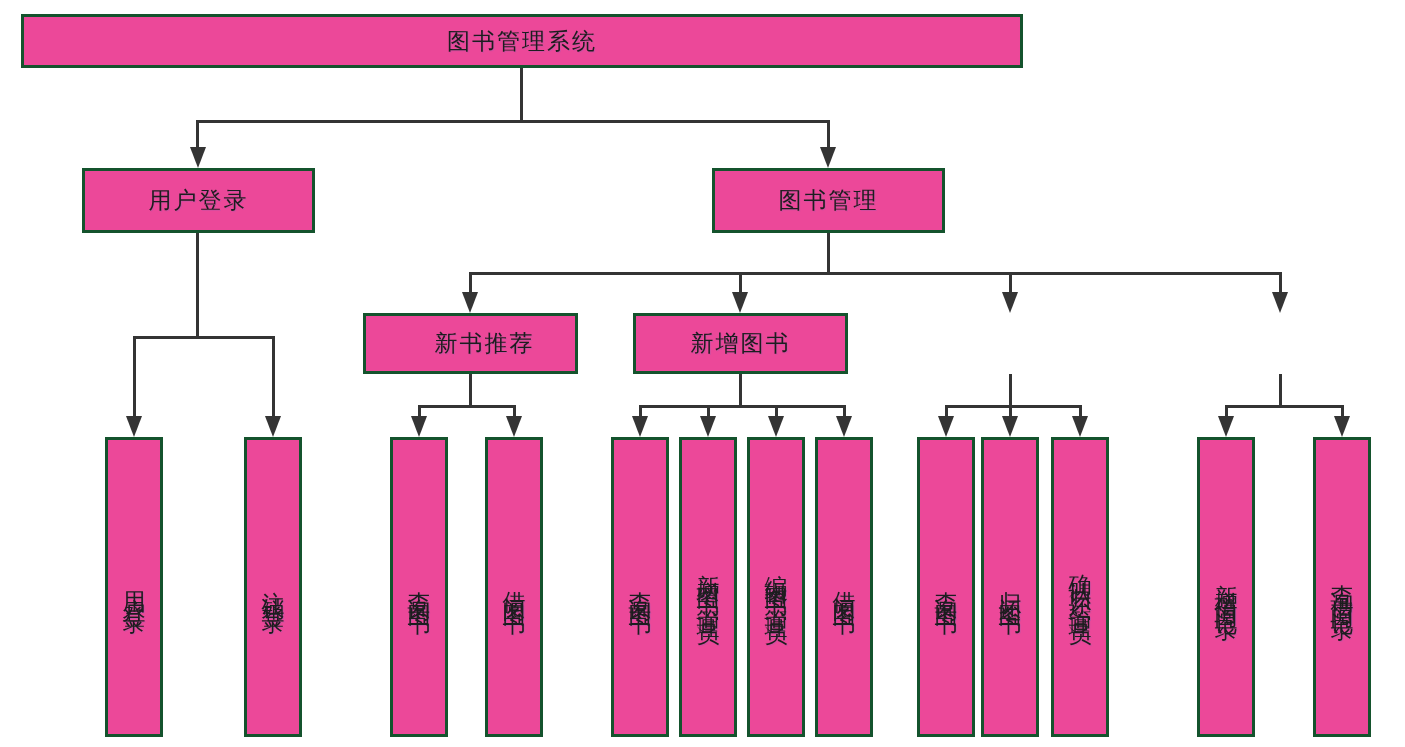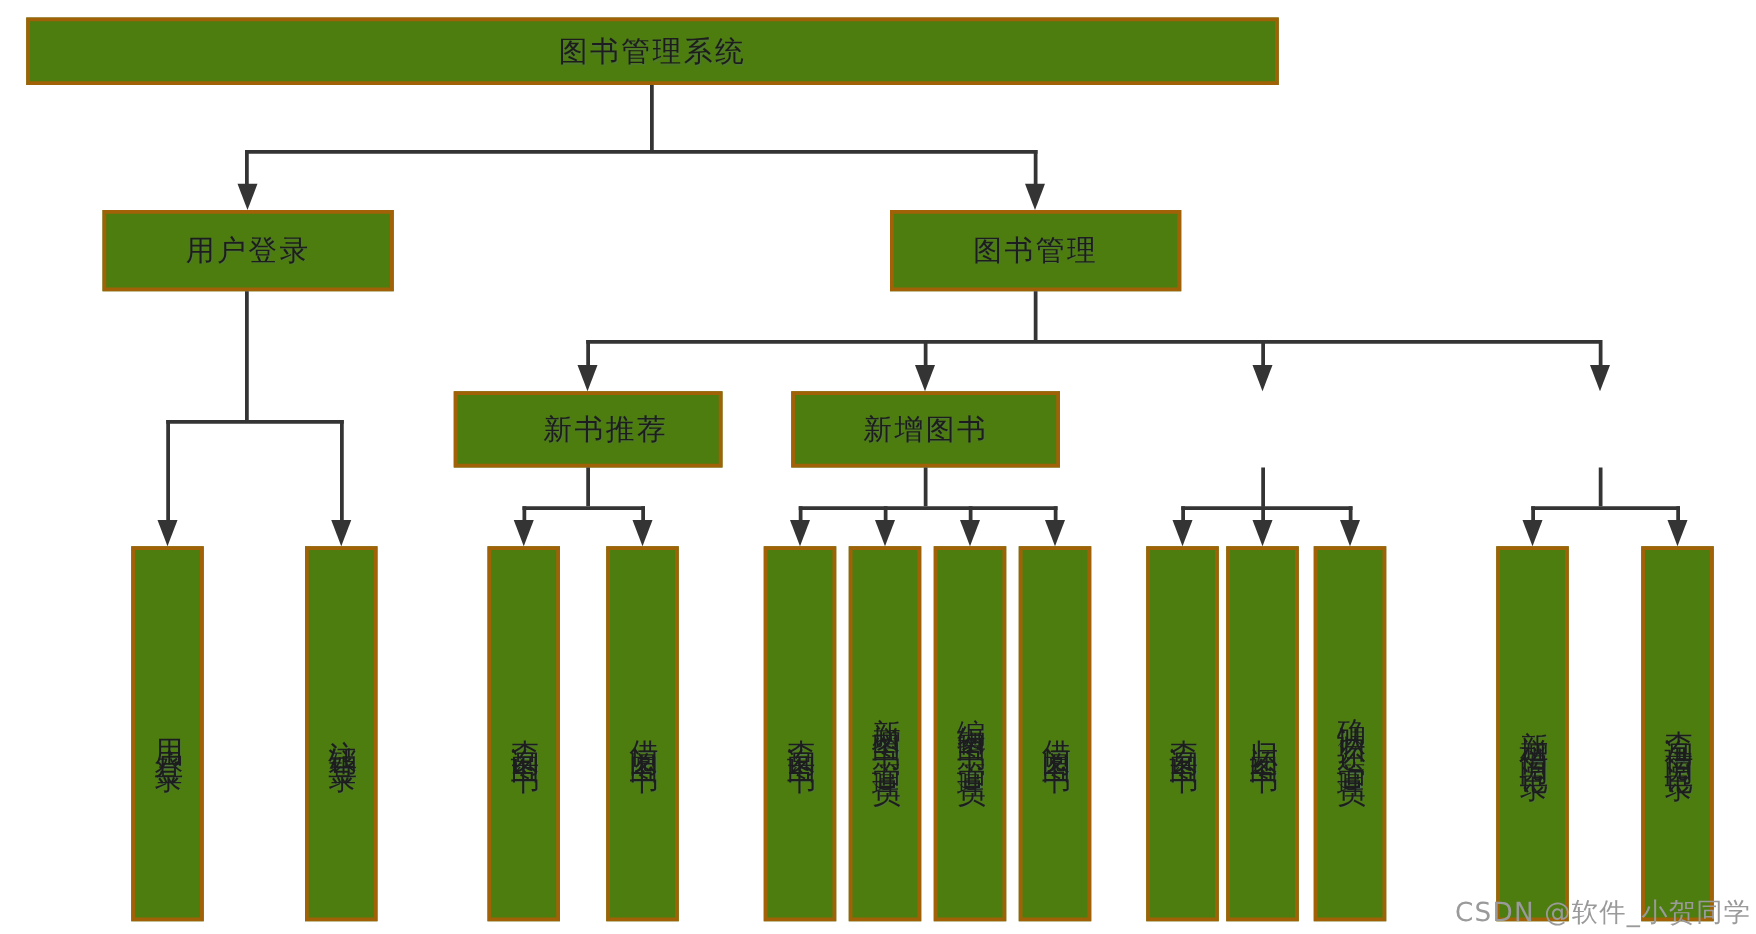--- a/index.html
+++ b/index.html
@@ -6,22 +6,22 @@
   #canvas{
     position:relative;
     width:1405px;height:747px;
     background:#ffffff;
     font-family:"DejaVu Sans","Liberation Sans",sans-serif;
     color:#1d1d1f;
     overflow:hidden;
   }
   .bx{
     position:absolute;
-    background:#4d7c0f;
-    border:3px solid #a16207;
+    background:#ec4899;
+    border:3px solid #14532d;
     box-sizing:border-box;
     display:flex;align-items:center;justify-content:center;
     text-shadow:1px 1px 0 rgba(90,110,200,0.18);
   }
   .h{font-size:23px;letter-spacing:2px;white-space:nowrap;}
   .v{
     writing-mode:vertical-rl;
     text-orientation:mixed;
     font-size:23px;letter-spacing:7px;
     line-height:1;
@@ -122,15 +122,14 @@
   <div class="bx v" style="left:747px;top:437px;width:58px;height:300px;">编辑图书（管理员）</div>
   <div class="bx v" style="left:815px;top:437px;width:58px;height:300px;">借阅图书</div>
 
   <div class="bx v" style="left:917px;top:437px;width:58px;height:300px;">查询图书</div>
   <div class="bx v" style="left:981px;top:437px;width:58px;height:300px;">归还图书</div>
   <div class="bx v" style="left:1051px;top:437px;width:58px;height:300px;">确认归还（管理员）</div>
 
   <div class="bx v" style="left:1197px;top:437px;width:58px;height:300px;">新增借阅记录</div>
   <div class="bx v" style="left:1313px;top:437px;width:58px;height:300px;">查询借阅记录</div>
 
-  <div class="wm">CSDN @软件_小贺同学</div>
 
 </div>
 
 </body></html>

